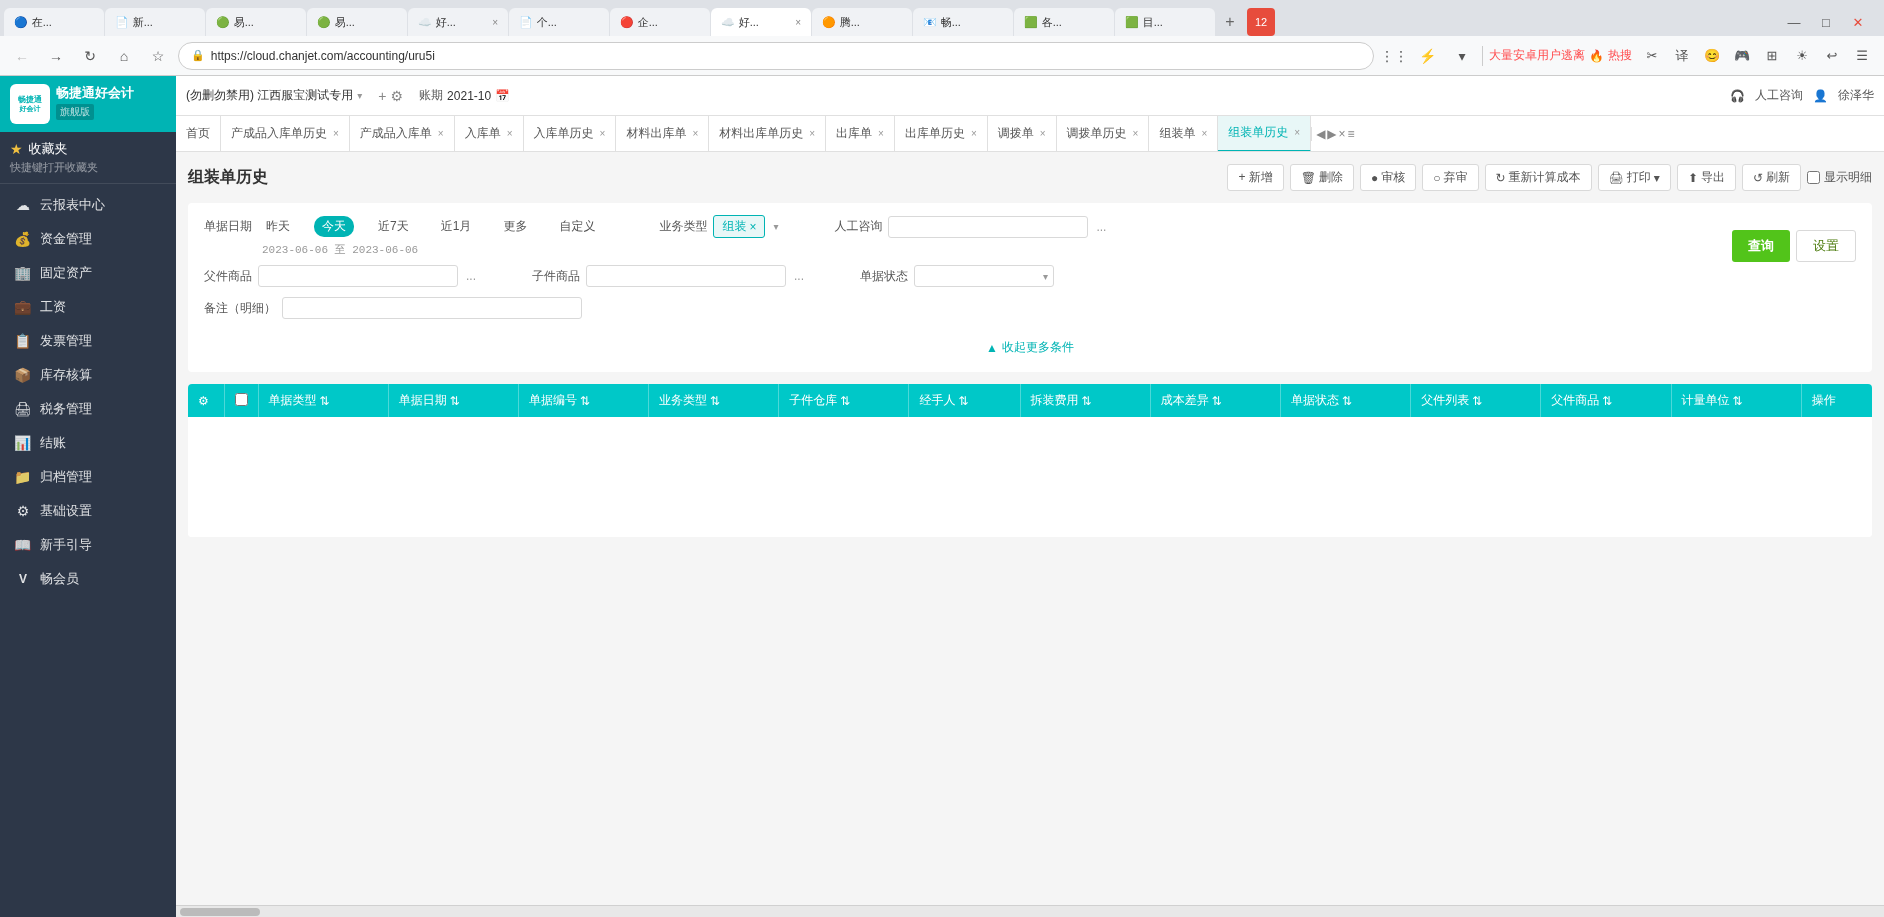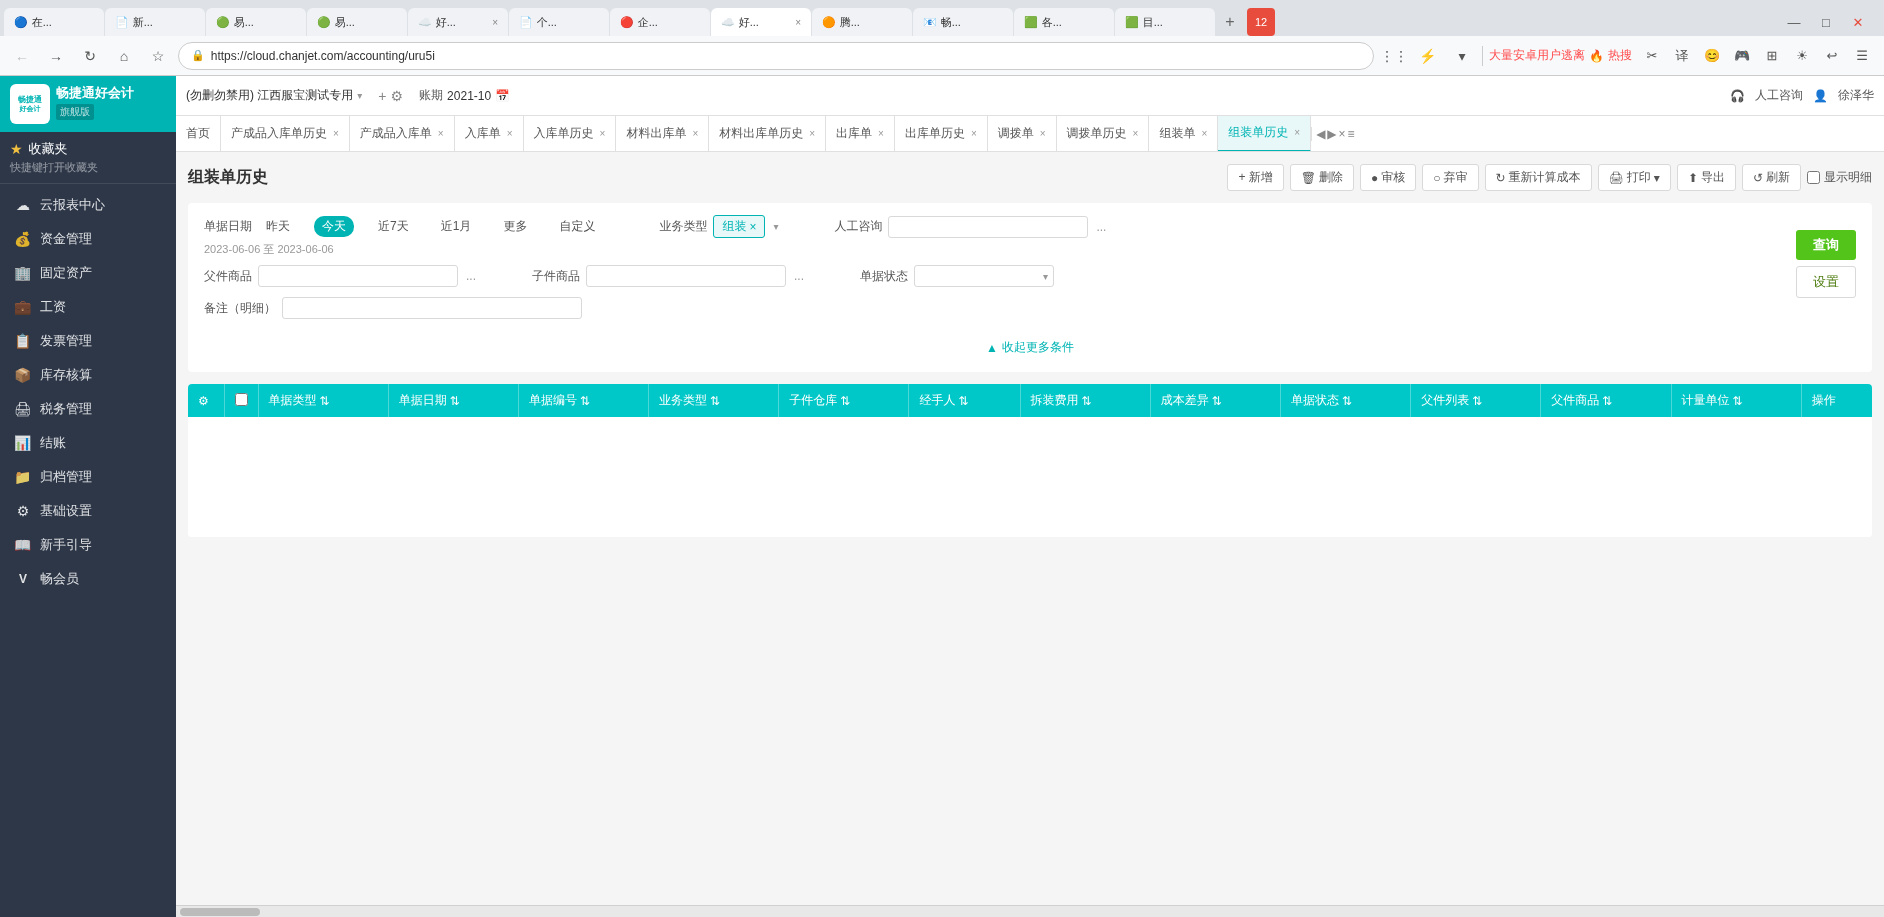--- a/index.html
+++ b/index.html
@@ -412,21 +412,21 @@
             <span class="dropdown-arrow" style="cursor:pointer;color:#999;margin-left:2px;">▾</span>
           </div>
 
           <div class="filter-item" style="margin-left:40px;">
             <span class="filter-label">人工咨询</span>
             <input type="text" class="filter-input" style="width: 200px;">
             <span style="cursor:pointer;color:#999;margin-left:2px;">...</span>
           </div>
         </div>
 
-        <div style="margin-top:-6px;margin-bottom:8px;">
+        <div style="margin-left:58px;margin-top:-6px;margin-bottom:8px;font-family:Liberation Mono, monospace;">
           <span style="font-size:11px;color:#999;">2023-06-06 至 2023-06-06</span>
         </div>
 
         <div class="filter-row">
 
           <div class="filter-item">
             <span class="filter-label">父件商品</span>
             <input type="text" class="filter-input" style="width: 200px;">
             <span style="cursor:pointer;color:#999;margin-left:2px;">...</span>
           </div>
@@ -458,21 +458,21 @@
         </div>
 
         <div style="display:flex;justify-content:center;align-items:center;margin-top:4px;">
           <div class="collapse-btn">
             <span>▲</span>
             <span>收起更多条件</span>
           </div>
         </div>
       </div>
 
-      <div style="position:absolute;right:28px;top:230px;display:flex;flex-direction:column;gap:6px;">
+      <div style="position:absolute;right:28px;top:230px;display:flex;flex-direction:row;gap:6px;">
         <button style="background:#52c41a;color:#fff;border:none;padding:6px 16px;border-radius:3px;cursor:pointer;font-size:13px;font-weight:bold;">查询</button>
         <button style="background:#fff;color:#4d7c0f;border:1px solid #d9d9d9;padding:6px 16px;border-radius:3px;cursor:pointer;font-size:13px;">设置</button>
       </div>
 
       <div style="background:#fff;border-radius:4px;overflow:hidden;">
         <table class="data-table">
           <thead class="table-header">
             <tr>
               <th class="th-settings">
                 <span>⚙</span>

